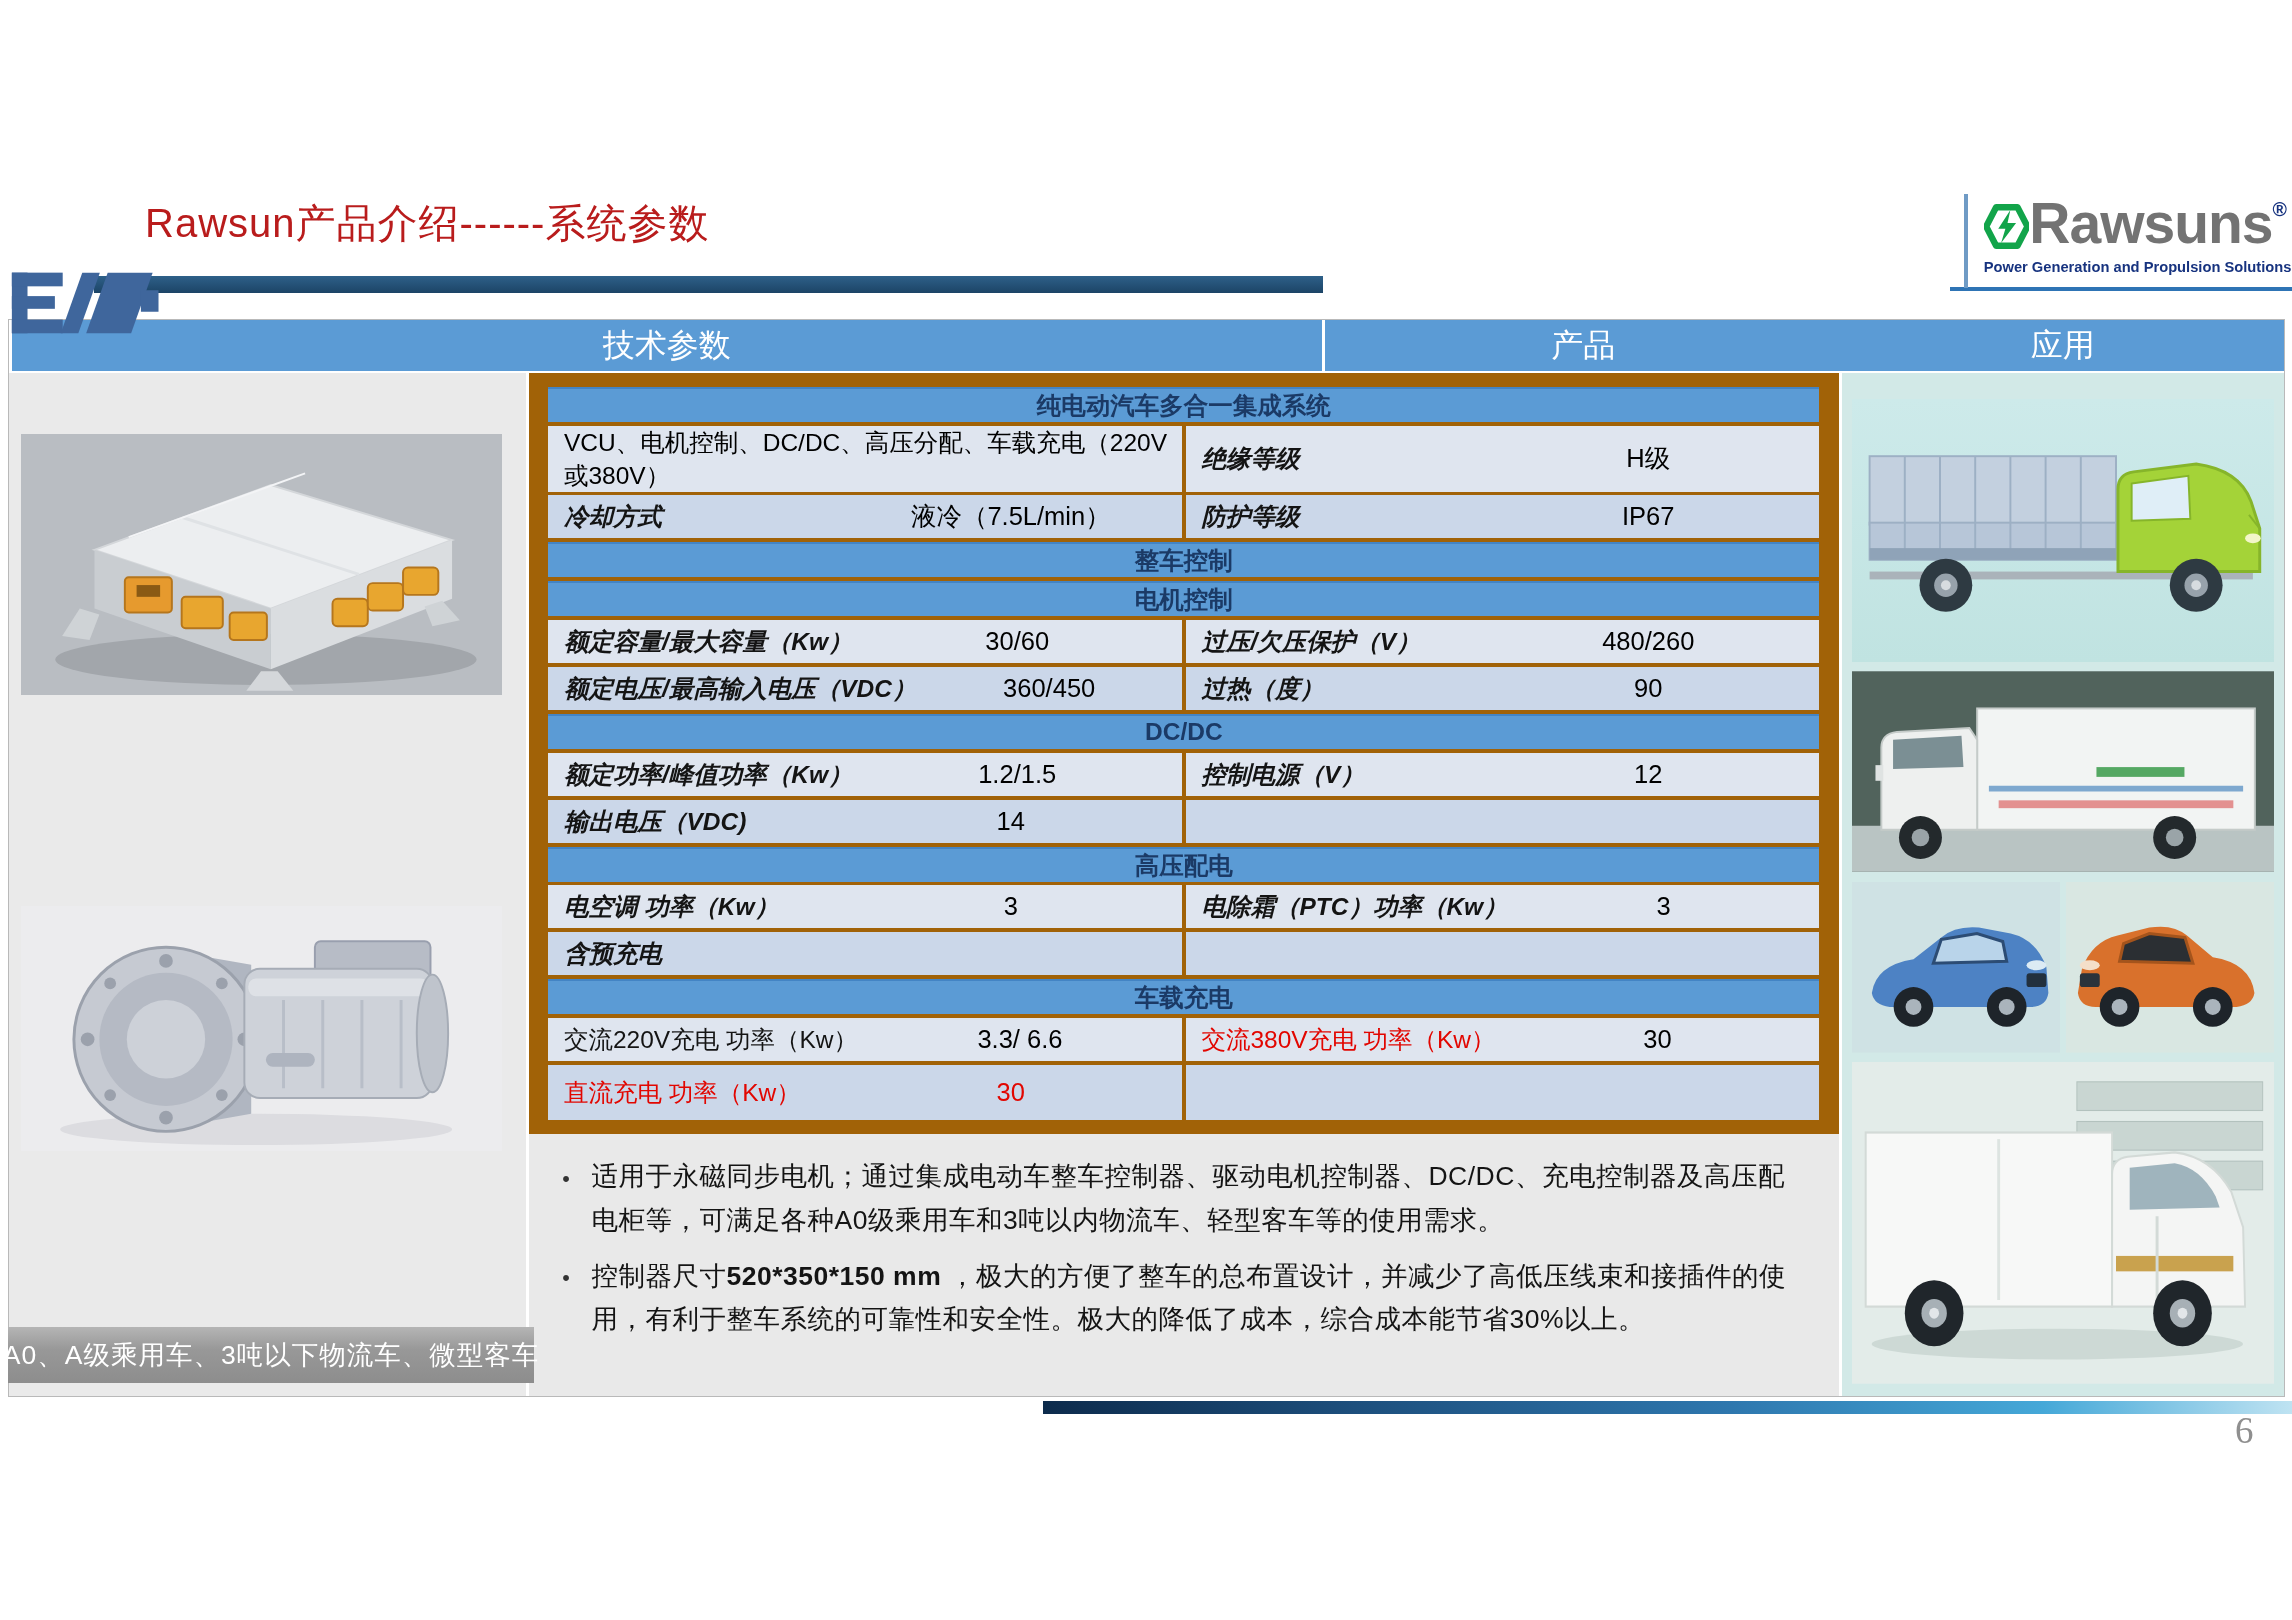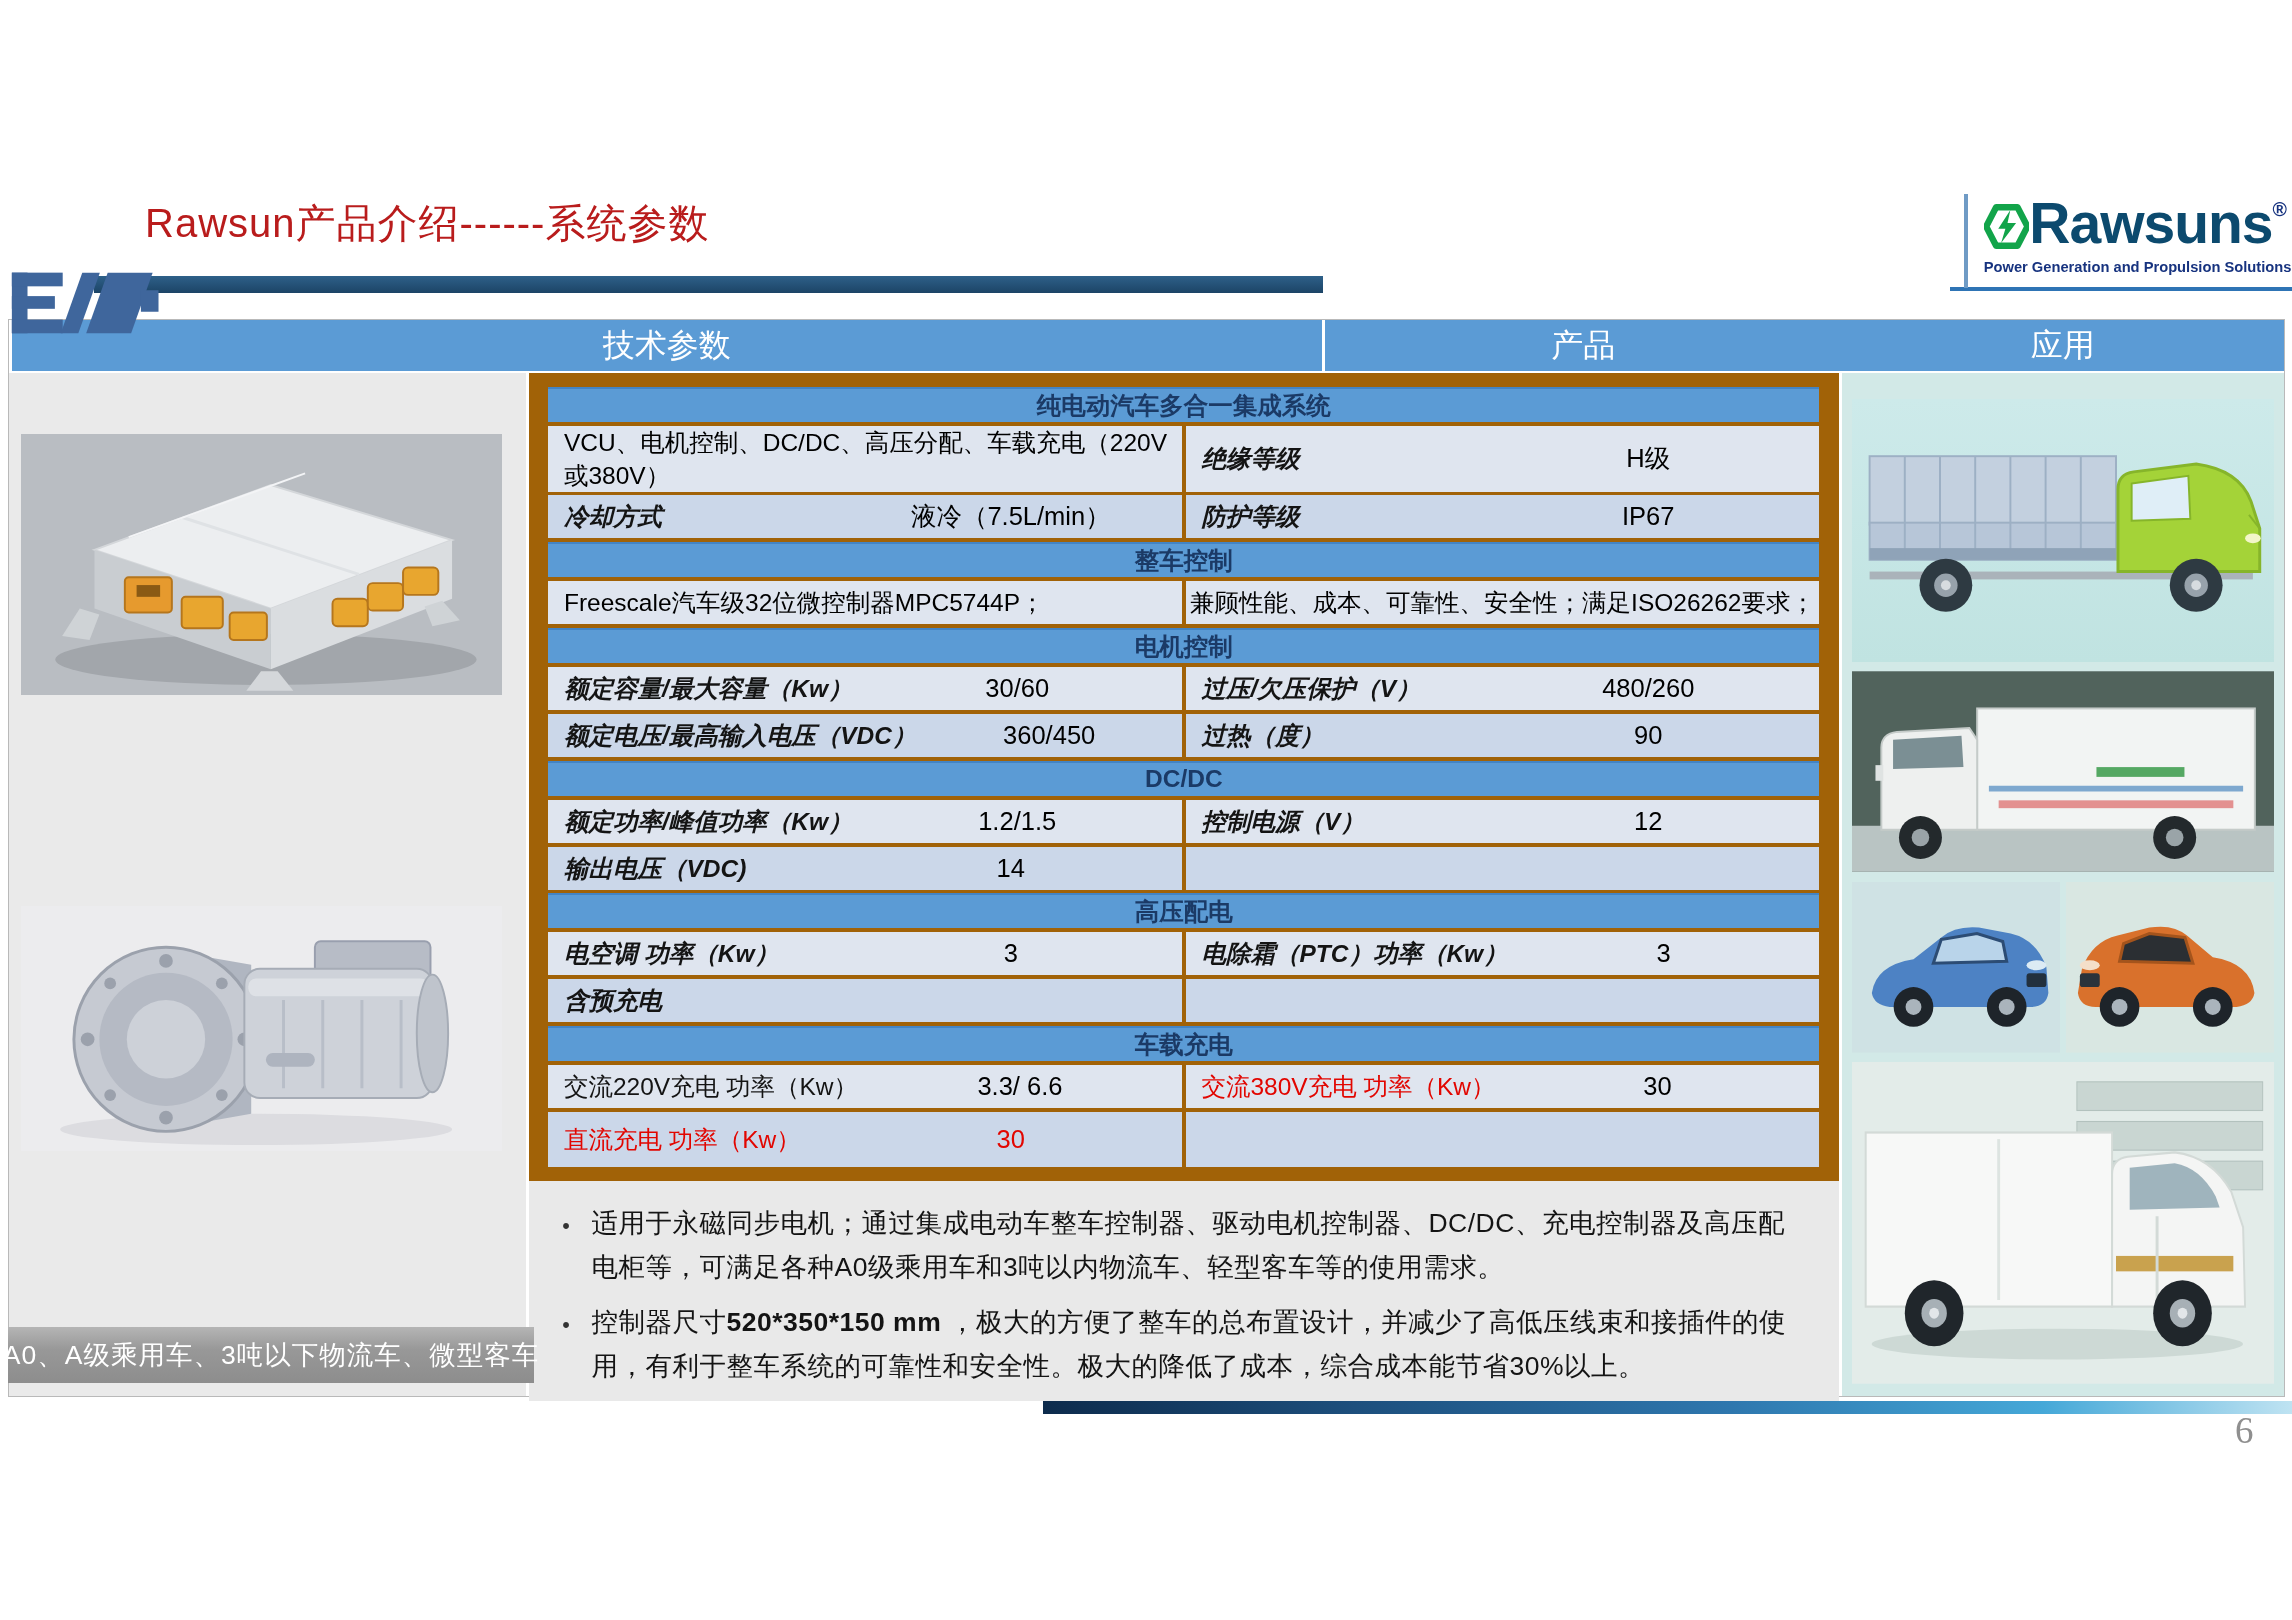--- a/index.html
+++ b/index.html
@@ -16,21 +16,21 @@
     position:absolute;left:94px;top:276px;width:1229px;height:16.7px;
     background:linear-gradient(180deg,#2e6089,#1c4466);z-index:1;
   }
   .ev-logo{position:absolute;left:5.9px;top:257px;width:176px;height:86px;z-index:4;}
   .brand-block{
     position:absolute;left:1964px;top:194px;width:323px;height:94px;
     border-left:4.9px solid #6f9bc5;padding-left:15.7px;z-index:3;
     display:flex;flex-direction:column;justify-content:flex-start;box-sizing:border-box;
   }
   .brand-row{display:flex;align-items:flex-start;}
-  .brand-name{font-size:57px;font-weight:bold;color:#0c4a6e;line-height:59px;letter-spacing:-1px;text-align:center;}
+  .brand-name{font-size:57px;font-weight:bold;color:#737373;line-height:59px;letter-spacing:-1px;text-align:center;}
   .brand-reg{font-size:19.6px;font-weight:bold;color:#17337f;margin-top:3.9px;}
   .brand-tagline{font-size:14.7px;font-weight:bold;color:#17337f;margin-top:2px;white-space:nowrap;}
   .brand-underline{position:absolute;left:1950px;top:287px;width:342px;height:3.9px;background:#2e74b5;z-index:2;}
 
   
   .main-table{
     position:absolute;left:7.8px;top:319px;width:2277px;height:1078px;
     border:1px solid #b9b9b9;background:#ffffff;box-sizing:border-box;
     display:flex;flex-direction:column;z-index:2;
   }
@@ -214,28 +214,20 @@
           <div class="lbl">冷却方式</div>
           <div class="val">液冷（7.5L/min）</div>
         </div>
         <div class="half r">
           <div class="lbl">防护等级</div>
           <div class="val">IP67</div>
         </div>
       </div>
 
       <div class="sec">整车控制</div>
-      <div class="row light">
-        <div class="half l">
-            <div class="merged plain">Freescale汽车级32位微控制器MPC5744P；</div>
-          </div>
-        <div class="half r">
-            <div class="merged plain center">兼顾性能、成本、可靠性、安全性；满足ISO26262要求；</div>
-          </div>
-      </div>
 
       <div class="sec">电机控制</div>
       <div class="row light">
         <div class="half l">
           <div class="lbl">额定容量/最大容量（Kw）</div>
           <div class="val">30/60</div>
         </div>
         <div class="half r">
           <div class="lbl">过压/欠压保护（V）</div>
           <div class="val">480/260</div>

